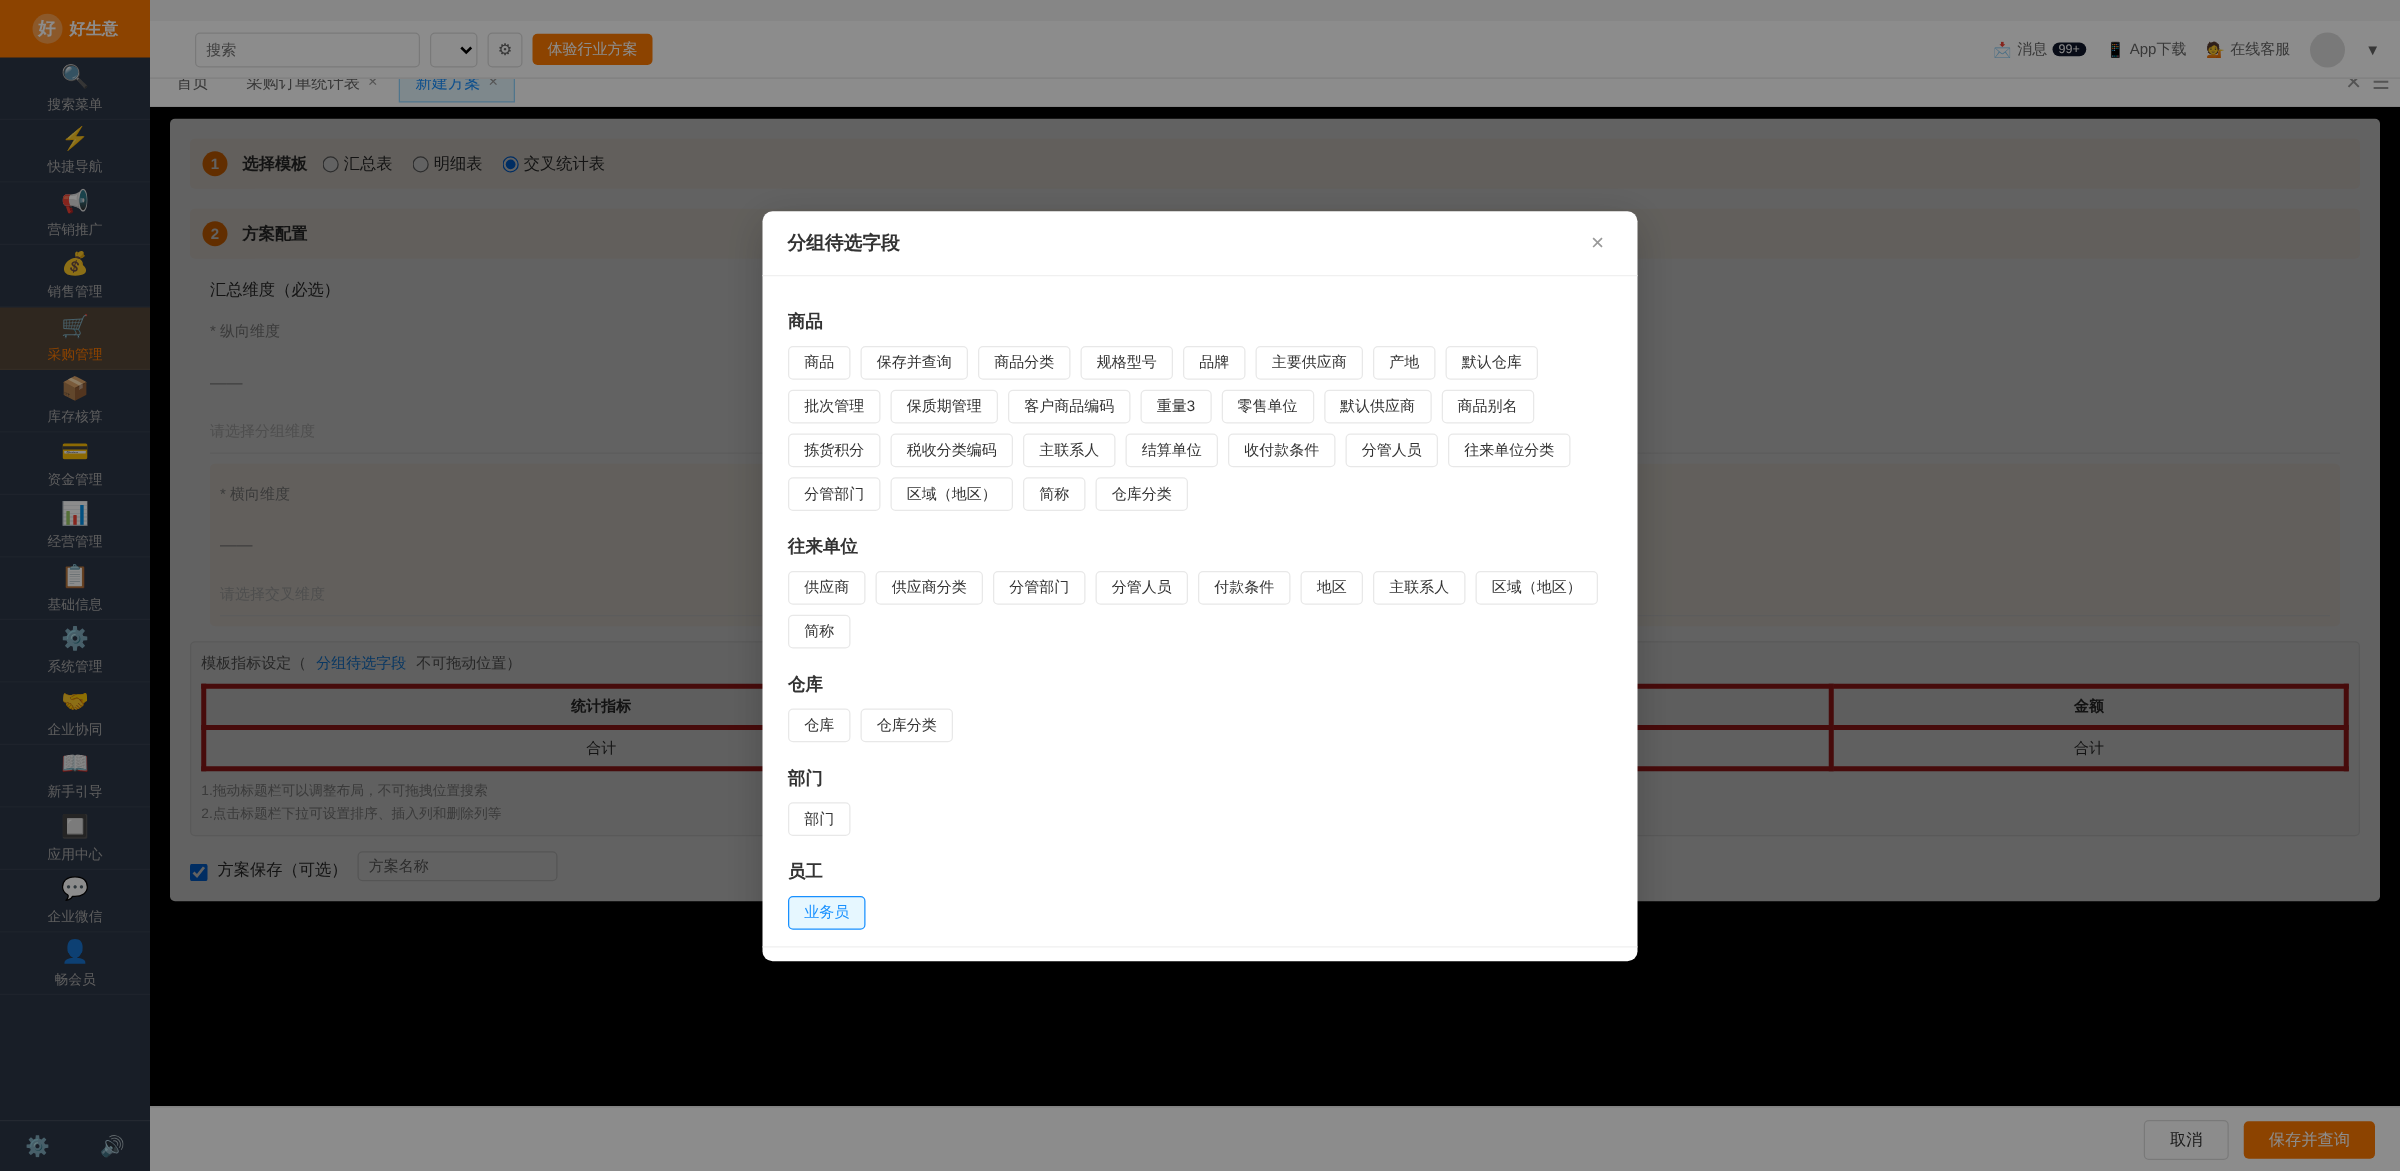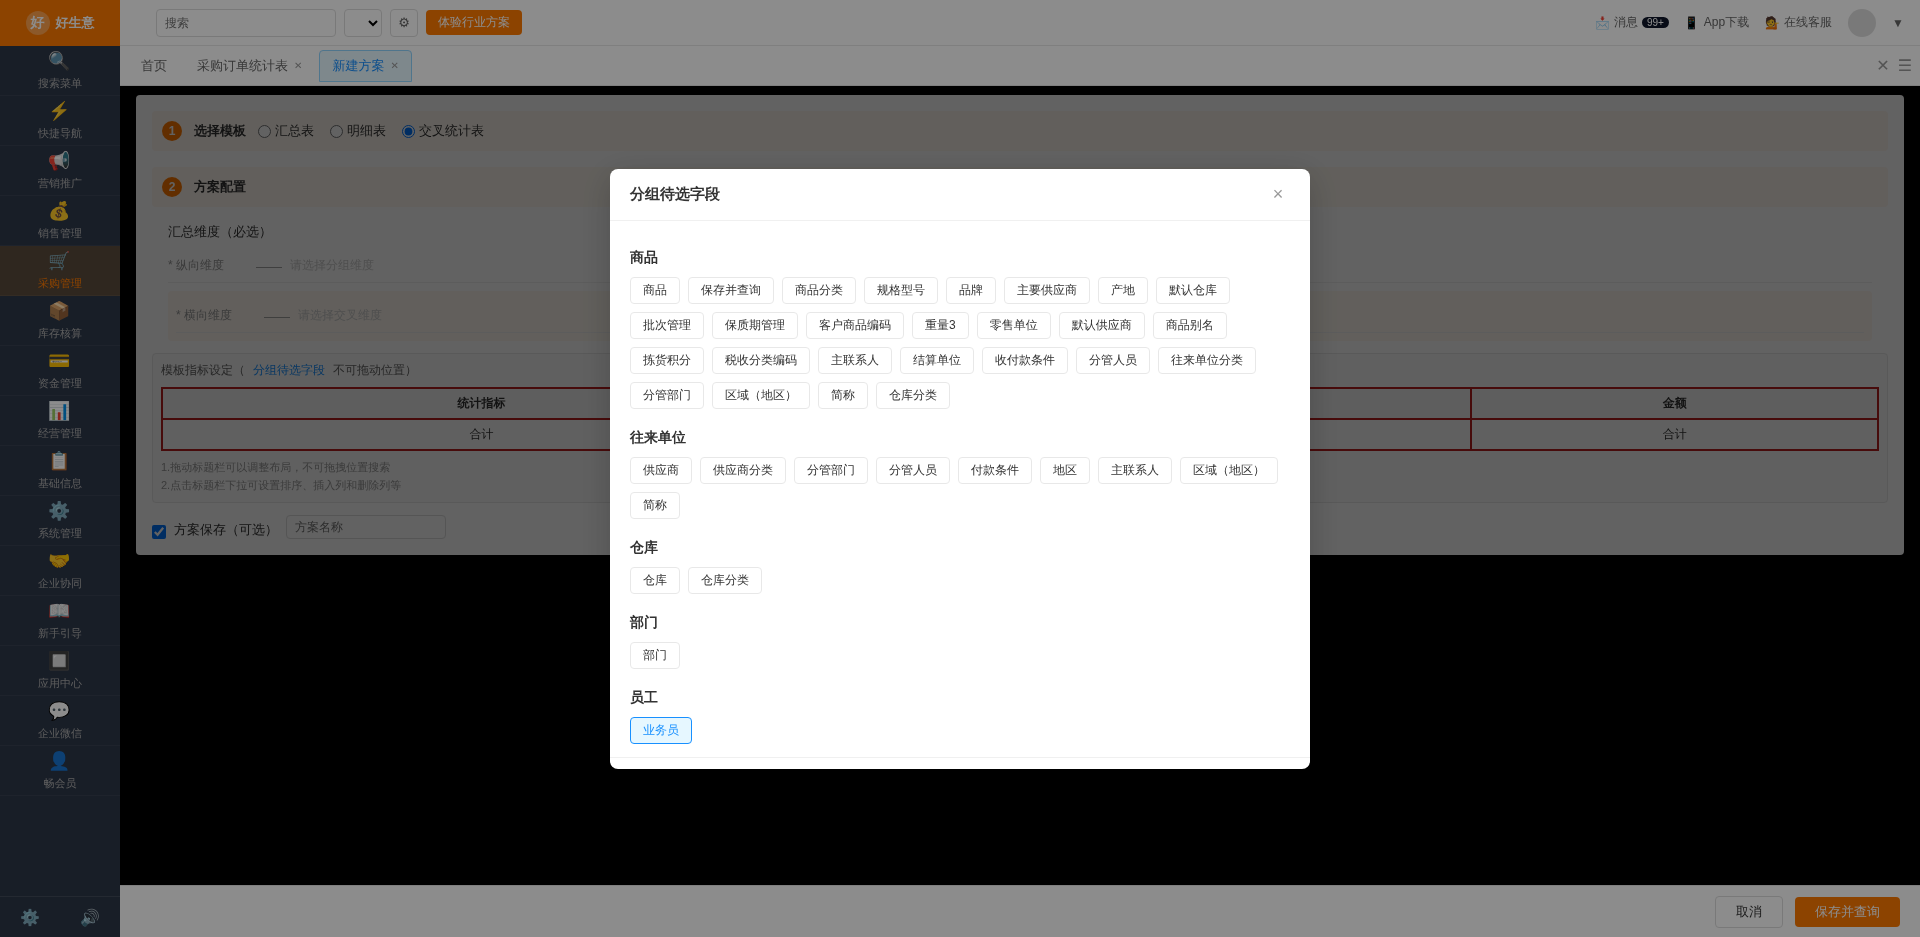--- a/index.html
+++ b/index.html
@@ -6,21 +6,21 @@
     body { font-family: 'Microsoft YaHei', Arial, sans-serif; font-size: 13px; background: #f5f5f5; color: #333; overflow: hidden; }
 
     
     .top-header {
       height: 46px;
       background: #fff;
       display: flex;
       align-items: center;
       padding: 0 16px;
       border-bottom: 1px solid #e8e8e8;
-      position: fixed; top: 0; left: 0; right: 0; z-index: 100;
+      position: fixed; top: 17px; left: 0; right: 0; z-index: 100;
     }
     .header-search {
       flex: 1;
       display: flex;
       align-items: center;
       gap: 8px;
       margin: 0 20px;
     }
     .header-search input {
       width: 180px;
@@ -208,28 +208,28 @@
       border-radius: 50%;
       width: 20px; height: 20px;
       display: flex; align-items: center; justify-content: center;
       font-size: 12px;
       font-weight: bold;
     }
     .step-label { font-size: 13px; font-weight: bold; color: #333; }
     .radio-group { display: flex; gap: 16px; align-items: center; }
     .radio-item { display: flex; align-items: center; gap: 4px; font-size: 13px; color: #333; cursor: pointer; }
     .config-label { font-size: 13px; color: #333; margin-bottom: 8px; }
-    .dim-row { display: flex; align-items: flex-end; gap: 8px; padding: 8px 0; border-bottom: 1px solid #f0f0f0; }
+    .dim-row { display: flex; align-items: flex-start; gap: 24px; padding: 8px 0; border-bottom: 1px solid #f0f0f0; flex-direction: column; }
     .dim-label { font-size: 12px; color: #999; min-width: 80px; }
     .dim-placeholder { font-size: 12px; color: #ccc; }
 
     .indicator-area { margin-top: 12px; background: #fafafa; border: 1px solid #e8e8e8; border-radius: 4px; padding: 8px; }
     .indicator-header { display: flex; align-items: center; gap: 8px; font-size: 12px; color: #666; margin-bottom: 8px; }
     .indicator-table { width: 100%; border-collapse: collapse; }
-    .indicator-table th, .indicator-table td { border: 2px solid #b91c1c; padding: 6px 8px; font-size: 12px; text-align: center; }
+    .indicator-table th, .indicator-table td { border: 4px solid #b91c1c; padding: 6px 8px; font-size: 12px; text-align: center; }
     .indicator-table th { background: #f5f5f5; }
 
     .hint-text { font-size: 11px; color: #999; margin-top: 8px; line-height: 1.6; }
 
     .save-option { display: flex; align-items: flex-end; gap: 8px; margin-top: 12px; }
     .save-checkbox { width: 14px; height: 14px; cursor: pointer; }
     .save-input { border: 1px solid #ddd; border-radius: 4px; padding: 4px 8px; font-size: 12px; width: 160px; }
 
     
     .bottom-bar {

